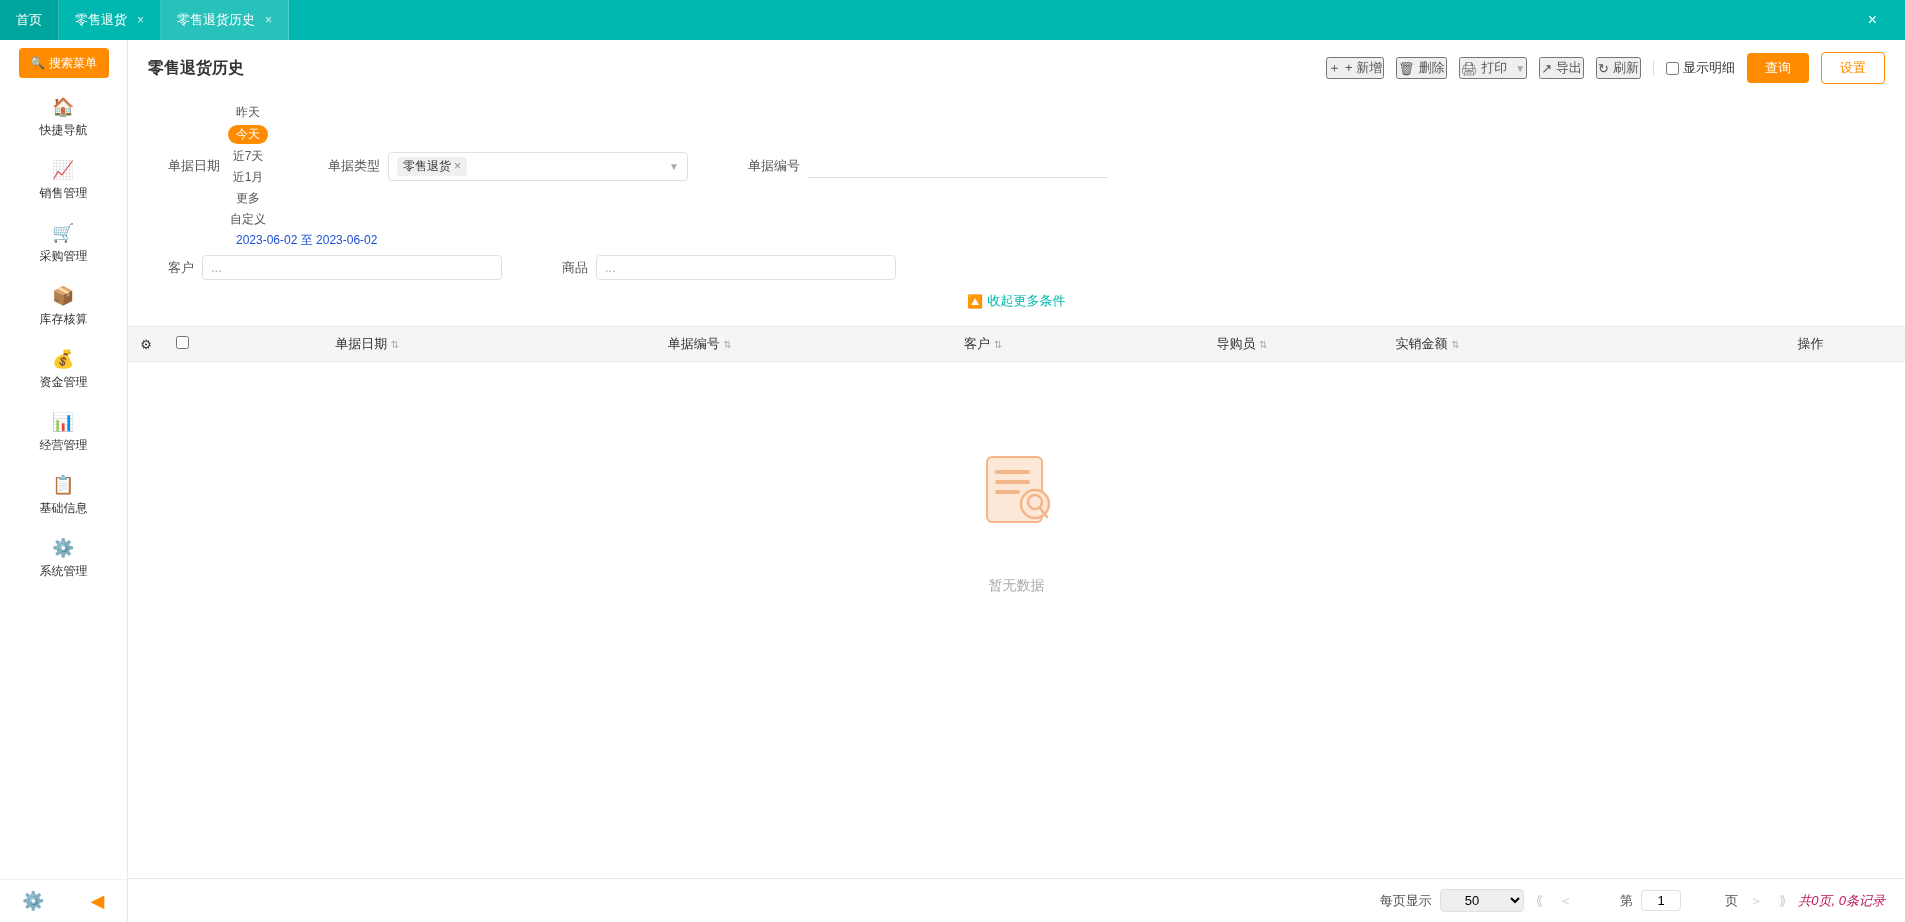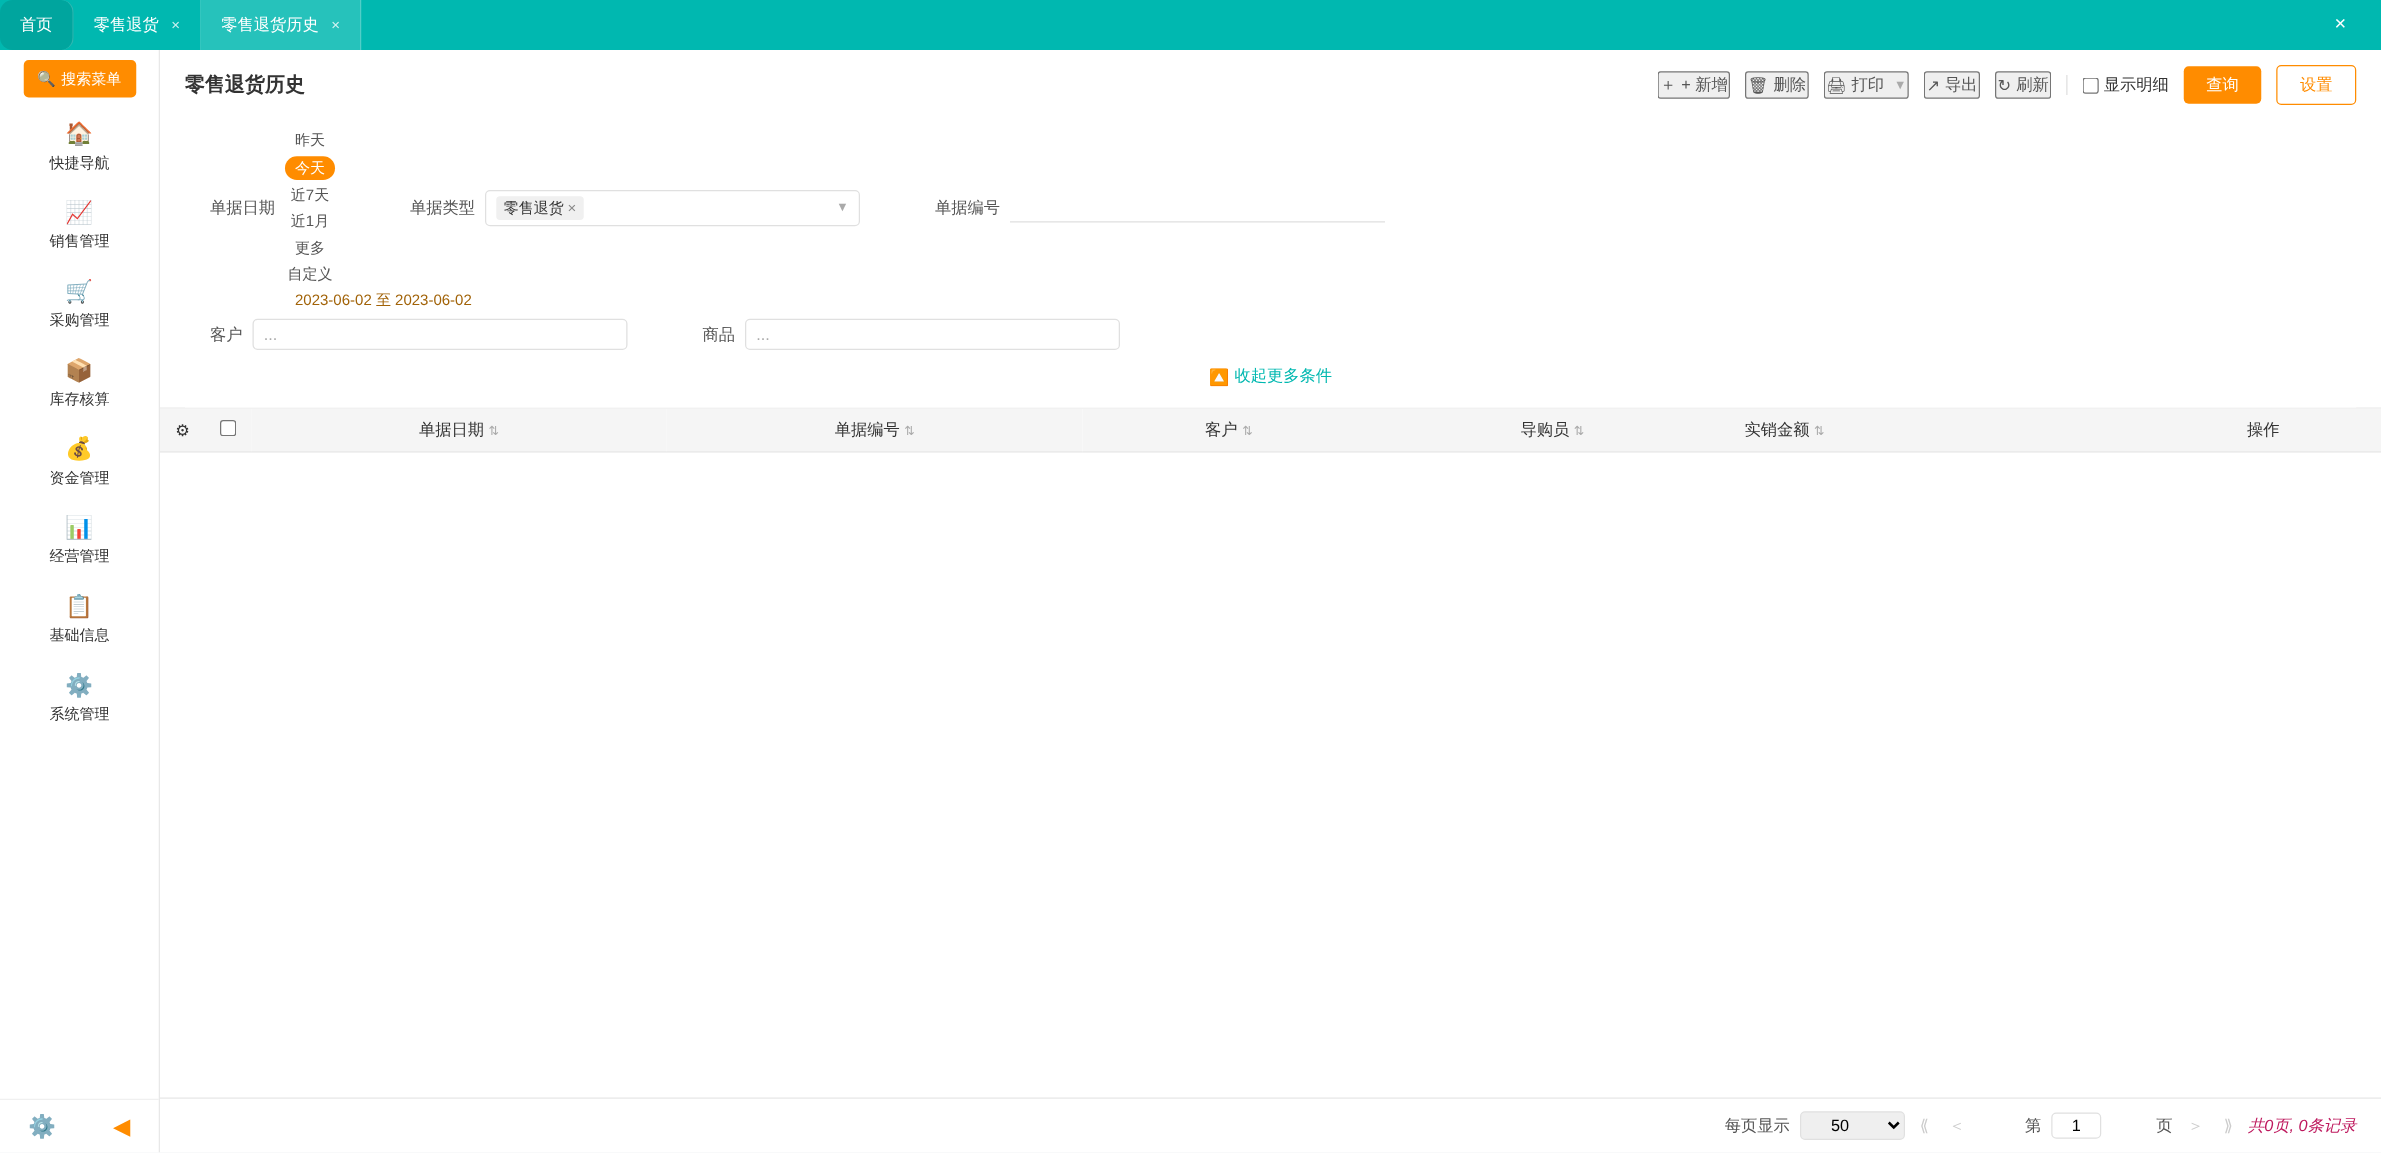--- a/index.html
+++ b/index.html
@@ -2,21 +2,21 @@
 <html><head>
   <meta charset="utf-8">
   <style>
     * { margin: 0; padding: 0; box-sizing: border-box; }
     body { font-family: 'Microsoft YaHei', Arial, sans-serif; font-size: 13px; color: #333; background: #f0f2f5; width: 1905px; min-height: 922px; overflow-x: hidden; }
 
     
     .top-bar { background: #00b8b0; height: 40px; display: flex; align-items: center; padding: 0; position: relative; }
     .top-bar-tabs { display: flex; align-items: stretch; height: 100%; flex: 1; }
     .top-tab { display: flex; align-items: center; padding: 0 16px; color: #fff; font-size: 13px; cursor: pointer; gap: 6px; border-right: 1px solid rgba(255,255,255,0.2); }
-    .top-tab.home { background: rgba(0,0,0,0.1); border-radius: 10px; }
+    .top-tab.home { background: rgba(0,0,0,0.1); }
     .top-tab .tab-close { font-size: 12px; opacity: 0.8; margin-left: 4px; }
     .top-tab.active { background: rgba(255,255,255,0.15); }
     .top-bar-close { color: #fff; padding: 0 16px; cursor: pointer; font-size: 16px; }
 
     
     .layout { display: flex; height: calc(922px - 40px); }
 
     
     .sidebar { width: 128px; background: #fff; border-right: 1px solid #e8e8e8; display: flex; flex-direction: column; align-items: center; padding-top: 8px; }
     .search-box { background: #ff8c00; border-radius: 4px; width: 90px; height: 30px; display: flex; align-items: center; justify-content: center; gap: 4px; color: #fff; font-size: 12px; margin-bottom: 8px; cursor: pointer; }
@@ -39,21 +39,21 @@
     .checkbox-show { display: flex; align-items: center; gap: 4px; font-size: 13px; cursor: pointer; }
 
     
     .filter-area { padding: 8px 20px; background: #fff; }
     .filter-row { display: flex; align-items: center; gap: 20px; margin-bottom: 8px; flex-wrap: nowrap; }
     .filter-item { display: flex; align-items: center; gap: 8px; }
     .filter-label { color: #555; white-space: nowrap; font-size: 13px; }
     .date-options { display: flex; gap: 4px; align-items: center; flex-direction: column; }
     .date-option { color: #555; cursor: pointer; font-size: 12px; }
     .date-option.active { background: #ff8c00; color: #fff; border-radius: 10px; padding: 1px 8px; }
-    .date-range { color: #a16207; font-size: 12px; margin-top: 2px; }
+    .date-range { color: #1d4ed8; font-size: 12px; margin-top: 2px; }
     .filter-select { display: flex; align-items: center; border: 1px solid #e0e0e0; border-radius: 4px; padding: 4px 8px; min-width: 200px; background: #fff; cursor: pointer; }
     .filter-select-value { flex: 1; font-size: 13px; display: flex; align-items: center; gap: 4px; }
     .tag-item { background: #f0f0f0; border-radius: 3px; padding: 1px 6px; font-size: 12px; display: flex; align-items: center; gap: 3px; }
     .tag-close { cursor: pointer; color: #888; }
     .filter-input { border: none; border-bottom: 1px solid #e0e0e0; padding: 4px 0; min-width: 200px; font-size: 13px; outline: none; }
     .filter-dots { color: #aaa; font-size: 13px; }
     .collapse-btn { display: flex; align-items: center; gap: 4px; color: #00b8b0; cursor: pointer; font-size: 13px; margin: 4px auto; width: fit-content; }
 
     
     .table-area { flex: 1; overflow: auto; background: #fff; margin: 0; }
@@ -284,20 +284,35 @@
             </th>
             <th>
               <span>操作</span>
             </th>
           </tr>
         </thead>
         <tbody>
         </tbody>
       </table>
 
+      <div class="empty-state">
+        <div class="empty-icon">
+          
+          <svg width="100" height="100" viewBox="0 0 100 100">
+            <rect x="20" y="15" width="55" height="65" rx="5" fill="#fde8d8" stroke="#f5b58a" stroke-width="2"></rect>
+            <rect x="28" y="28" width="35" height="4" rx="2" fill="#f5b58a"></rect>
+            <rect x="28" y="38" width="35" height="4" rx="2" fill="#f5b58a"></rect>
+            <rect x="28" y="48" width="25" height="4" rx="2" fill="#f5b58a"></rect>
+            <circle cx="68" cy="62" r="14" fill="#fde8d8" stroke="#f5b58a" stroke-width="2.5"></circle>
+            <circle cx="68" cy="60" r="7" fill="none" stroke="#f5b58a" stroke-width="2.5"></circle>
+            <line x1="73" y1="66" x2="80" y2="75" stroke="#f5b58a" stroke-width="2.5" stroke-linecap="round"></line>
+          </svg>
+        </div>
+        <span class="empty-text">暂无数据</span>
+      </div>
     </div>
 
     <div class="pagination">
       <span class="pagination-label">每页显示</span>
       <select class="pagination-select">
         <option>10</option>
         <option>20</option>
         <option selected="">50</option>
         <option>100</option>
       </select>

